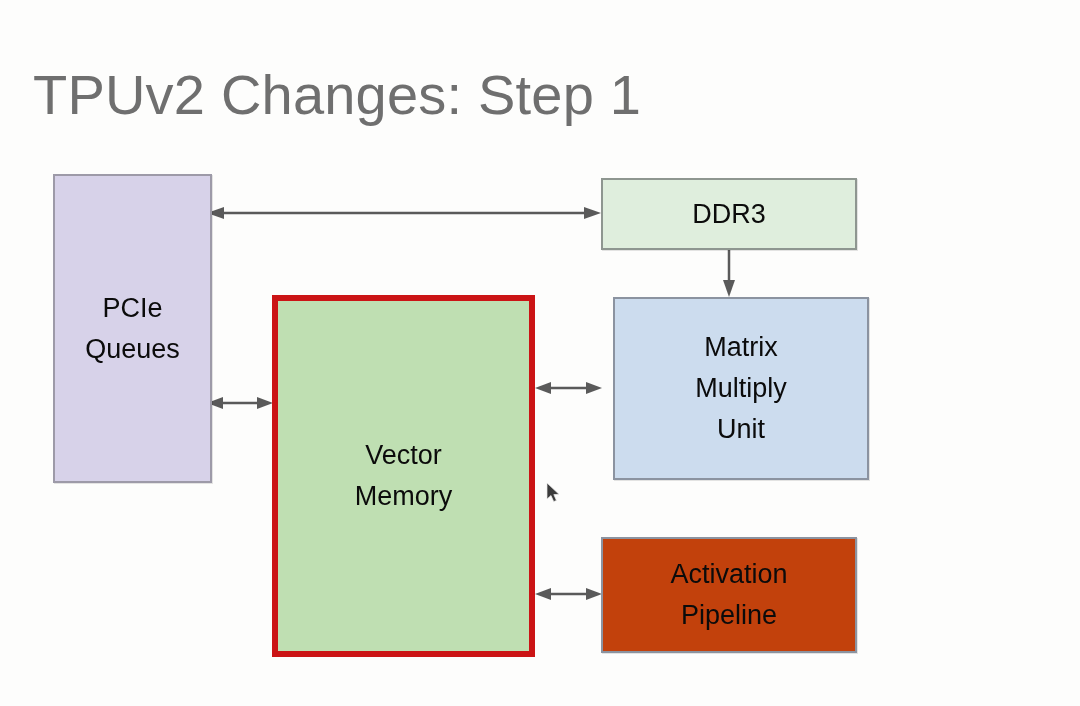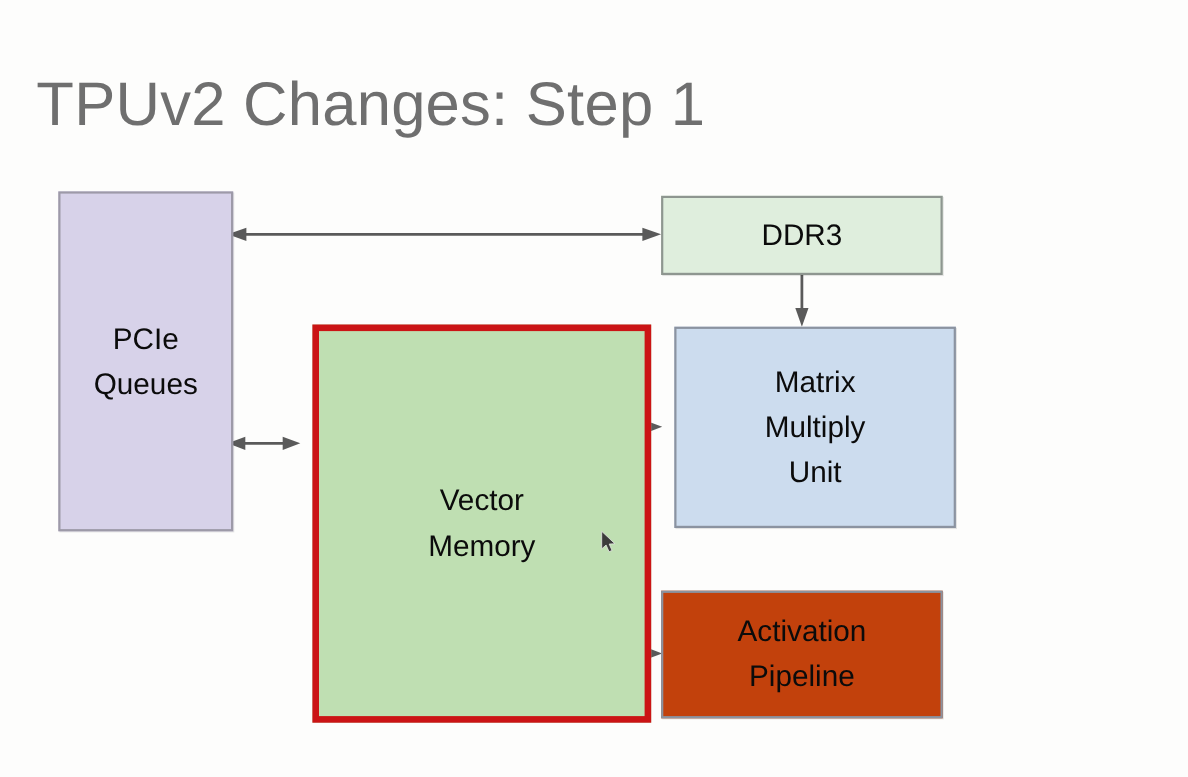--- a/index.html
+++ b/index.html
@@ -53,24 +53,23 @@
   #node-pcie {
     left: 53px; top: 174px;
     width: 159px; height: 309px;
     background: #d7d2e9;
     border: 2px solid #9d9aa8;
     box-shadow: 1px 1px 0 rgba(0,0,0,0.10);
   }
   
   #node-vmem {
     left: 272px; top: 295px;
-    width: 308px; height: 362px;
+    width: 263px; height: 362px;
     background: #bfdfb2;
     border: 6px solid #cb1415;
-    margin-left: 12px;
   }
   
   #node-ddr3 {
     left: 601px; top: 178px;
     width: 256px; height: 72px;
     background: #dfeedd;
     border: 2px solid #8e9690;
     box-shadow: 1px 1px 0 rgba(0,0,0,0.10);
   }
   

